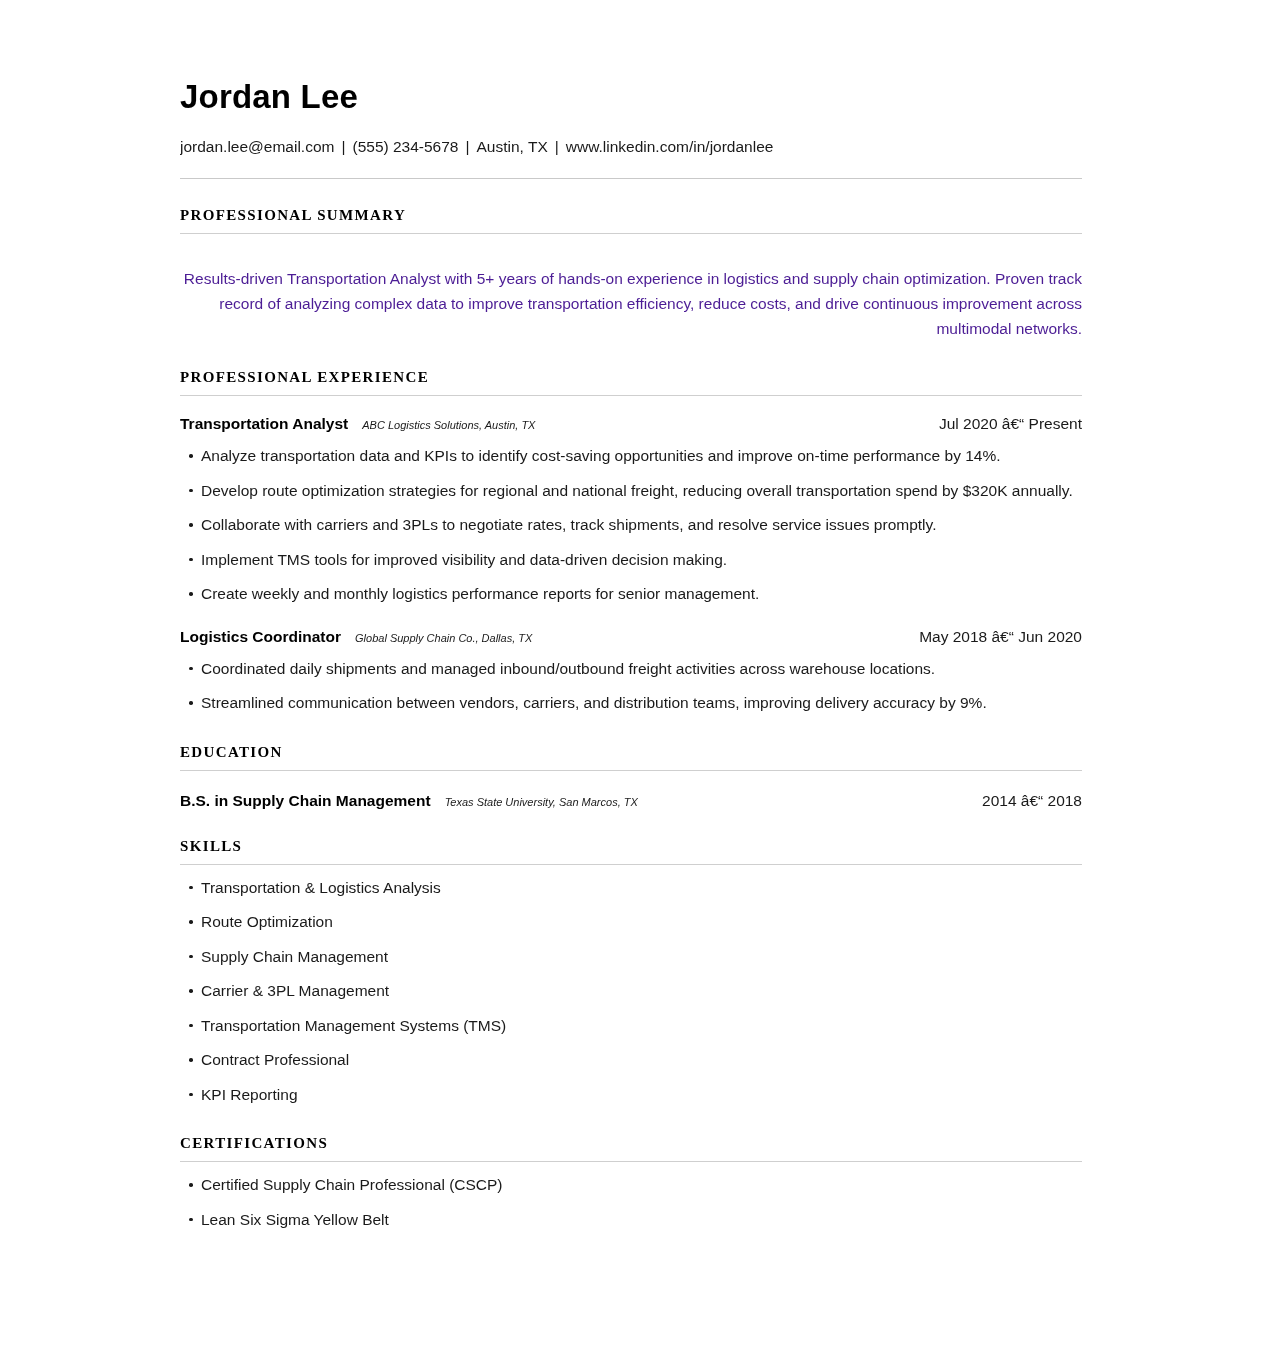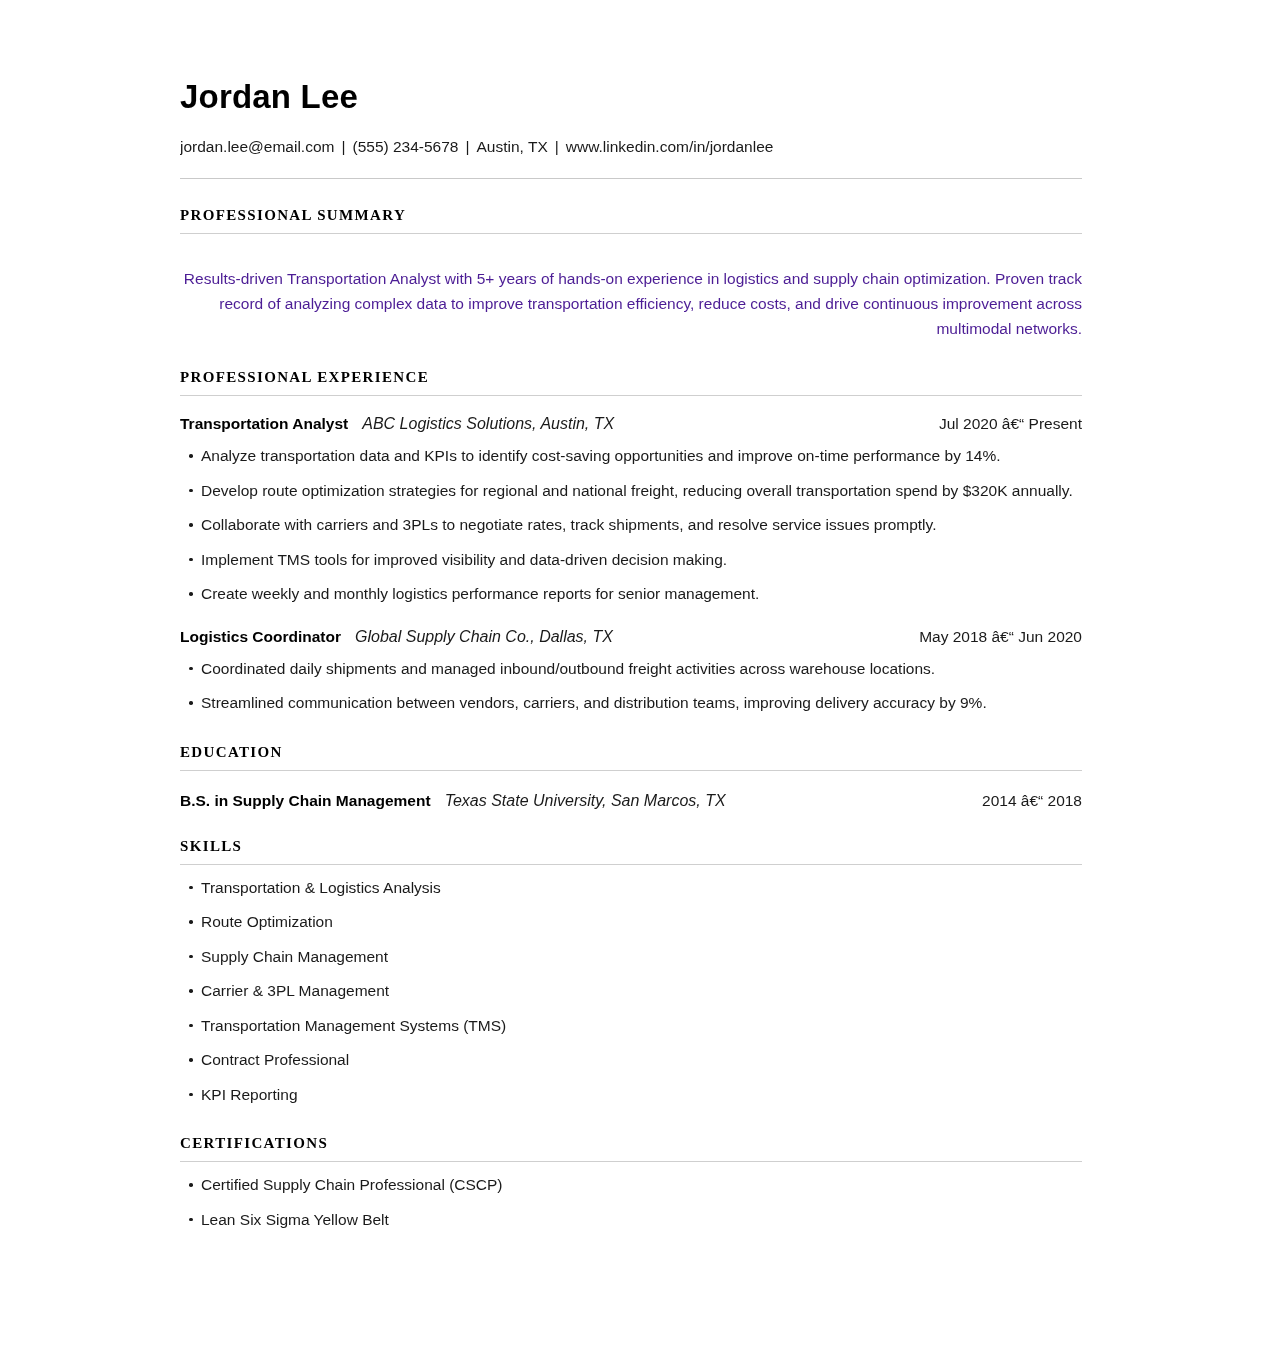--- a/index.html
+++ b/index.html
@@ -110,21 +110,21 @@
     align-items: baseline;
     min-width: 0;
   }
   .entry-title {
     font-size: 15.5px;
     font-weight: bold;
     color: #000;
     white-space: nowrap;
   }
   .entry-org {
-    font-size: 16px;
+    font-size: 11px;
     font-style: italic;
     color: #1a1a1a;
     margin-left: 14px;
     white-space: nowrap;
   }
   .entry-date {
     font-size: 15.5px;
     color: #1a1a1a;
     white-space: nowrap;
     padding-left: 16px;

